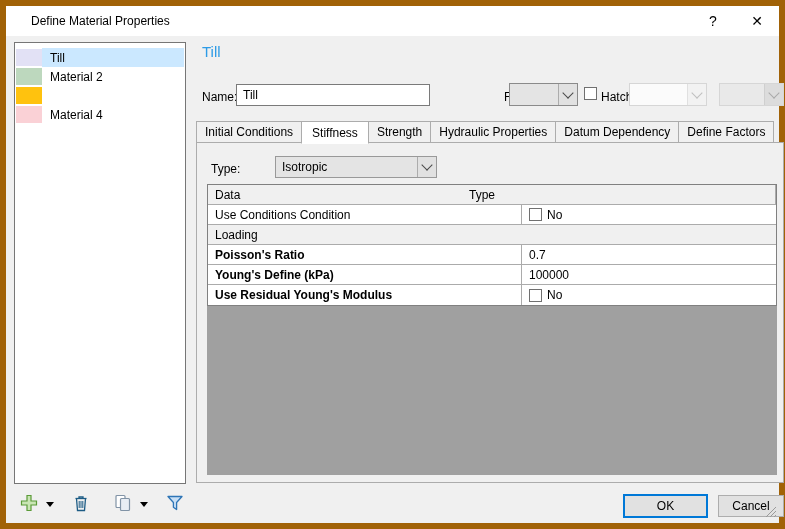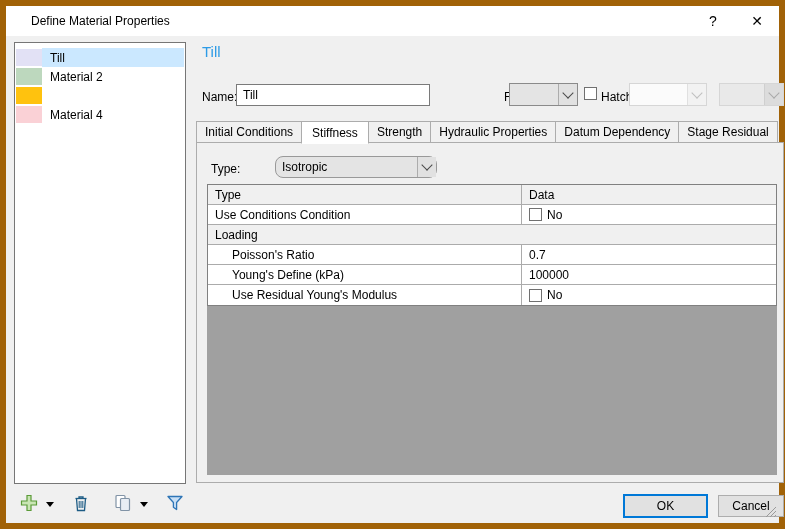--- a/index.html
+++ b/index.html
@@ -48,30 +48,30 @@
   .dd2 .chev{border-color:#A9A9A9;}
 
   
   .tabs{position:absolute;left:190px;top:114px;height:23px;display:flex;align-items:center;z-index:2;}
   .tab{height:21px;line-height:20px;padding:0 8px;background:#F0F0F0;border:1px solid #ACACAC;border-bottom:none;box-sizing:border-box;margin-right:-1px;white-space:nowrap;}
   .tab.active{height:23px;line-height:22px;background:#FFFFFF;position:relative;z-index:3;margin-bottom:-1px;border-bottom:1px solid #fff;padding:0 10px;}
   .tabpage{position:absolute;left:190px;top:136px;width:588px;height:341px;background:#F0F0F0;border:1px solid #ACACAC;box-sizing:border-box;z-index:1;}
 
   
   .type-label{position:absolute;left:14px;top:19px;}
-  .type-combo{left:78px;top:13px;width:162px;height:22px;border-radius:8px;}
+  .type-combo{left:78px;top:13px;width:162px;height:22px;}
 
   .tbl{position:absolute;left:10px;top:41px;width:570px;box-sizing:border-box;border:1px solid #808080;background:#fff;}
   .trow{display:flex;height:20px;box-sizing:border-box;border-bottom:1px solid #ABABAB;align-items:stretch;}
   .trow:last-child{border-bottom:none;}
   .trow.hdr,.trow.cat{background:#F0F0F0;}
   .cell{display:flex;align-items:center;padding-left:7px;box-sizing:border-box;overflow:hidden;white-space:nowrap;}
   .cell-l{width:314px;flex:none;border-right:1px solid #ABABAB;}
   .cell-r{flex:1;}
-  .cell.indent{padding-left:24px;}
+  .cell.indent{padding-left:7px;font-weight:bold;}
   .cat-cell{flex:1;}
   .cb-val{display:flex;align-items:center;gap:5px;}
   .filler{position:absolute;left:10px;top:163px;width:570px;height:169px;background:#A0A0A0;}
 
   
   .toolbar{position:absolute;left:14px;top:487px;height:22px;display:flex;align-items:center;}
   .tool-btn{background:transparent;border:none;padding:0;display:flex;align-items:center;cursor:default;}
   .drop-arrow{width:0;height:0;border-left:4px solid transparent;border-right:4px solid transparent;border-top:5px solid #000;margin-left:8px;}
 
   
@@ -140,36 +140,36 @@
         <i class="chev"></i>
       </span>
   </div>
 
   <div class="tabs" id="tabBar">
       <div class="tab">Initial Conditions</div>
       <div class="tab active">Stiffness</div>
       <div class="tab">Strength</div>
       <div class="tab">Hydraulic Properties</div>
       <div class="tab">Datum Dependency</div>
-      <div class="tab">Stage Residual</div>
+      <div class="tab">Define Factors</div>
     </div>
 
   <div class="tabpage">
     <span class="type-label">Type:</span>
     <div class="combo type-combo">
       <span class="field">Isotropic</span>
       <span class="combo-btn">
           <i class="chev"></i>
         </span>
     </div>
 
     <div class="tbl">
       <div class="trow hdr">
+        <div class="cell cell-r">Data</div>
         <div class="cell cell-l">Type</div>
-        <div class="cell cell-r">Data</div>
       </div>
       <div id="tblRows">
           <div class="trow">
     <div class="cell cell-l">Use Conditions Condition</div>
     <div class="cell cell-r">
       <span class="cb-val">
         <span class="cb"></span>
         <span>No</span>
       </span>
     </div>

